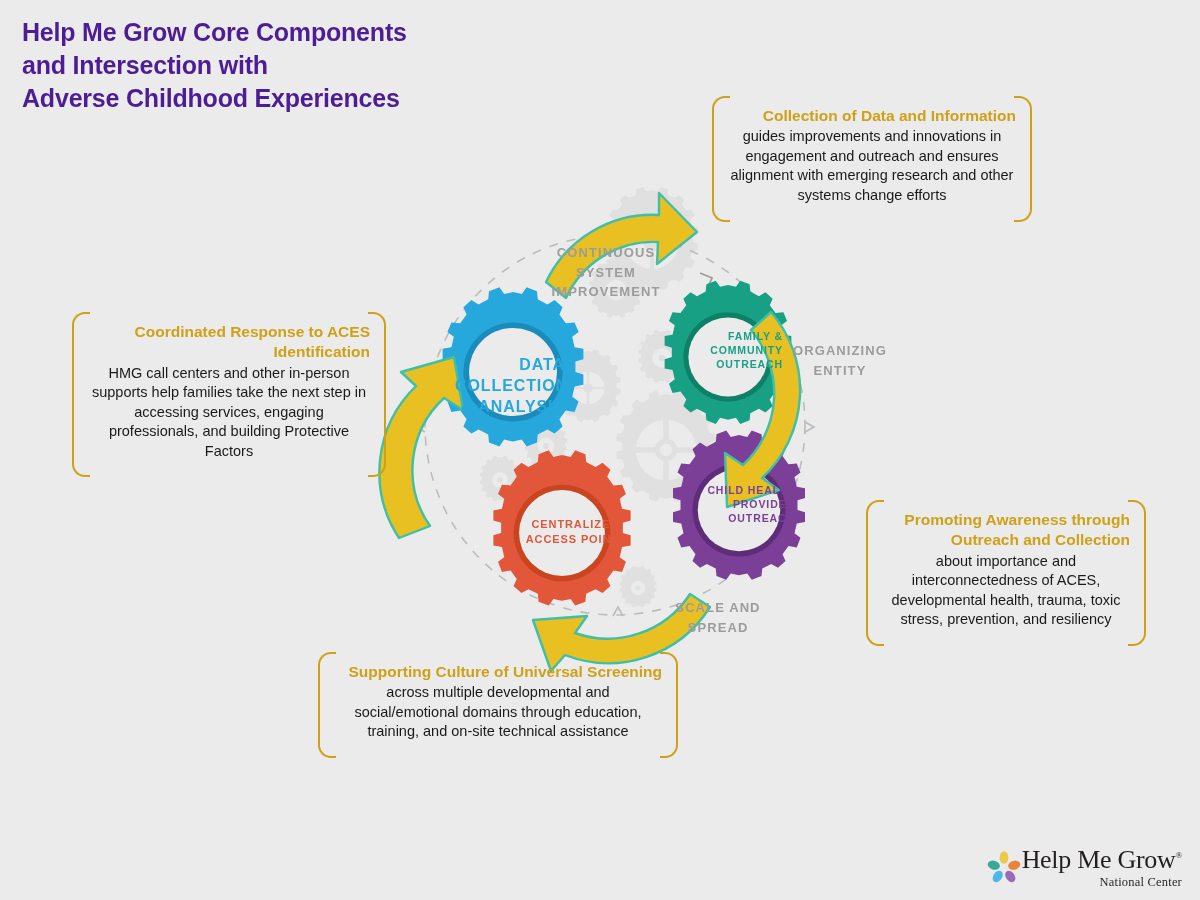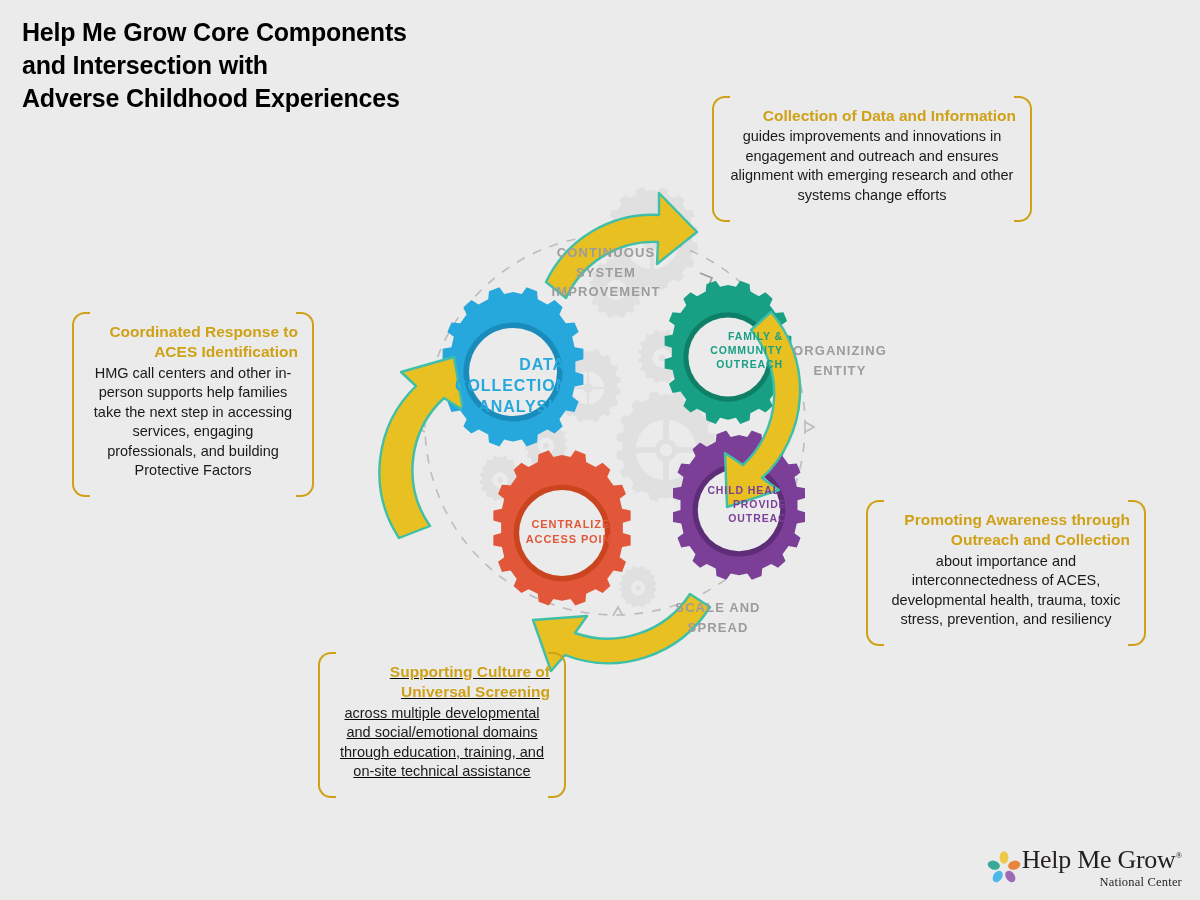--- a/index.html
+++ b/index.html
@@ -18,21 +18,21 @@
   
   #title-block {
     position: absolute;
     left: 22px;
     top: 16px;
     width: 620px;
   }
   #title-block .tline {
     font-size: 25px;
     font-weight: bold;
-    color: #000000;
+    color: #4c1d95;
     line-height: 1.32;
     letter-spacing: -0.2px;
     white-space: pre;
   }
 
   
   #diagram {
     position: absolute;
     left: 370px;
     top: 160px;
@@ -101,23 +101,23 @@
     width: 16px;
     height: 100%;
     border-top: 2.3px solid #cfa117;
     border-bottom: 2.3px solid #cfa117;
     pointer-events: none;
   }
   .bracket.left  { left: 0;  border-left: 2.3px solid #cfa117;  border-radius: 13px 0 0 13px; }
   .bracket.right { right: 0; border-right: 2.3px solid #cfa117; border-radius: 0 13px 13px 0; }
 
   #callout-data      { left: 712px; top: 96px;  width: 320px; }
-  #callout-response  { left: 72px;  top: 312px; width: 242px; }
+  #callout-response  { left: 72px;  top: 312px; width: 314px; }
   #callout-promoting { left: 866px; top: 500px; width: 280px; }
-  #callout-screening { left: 318px; top: 652px; width: 248px; text-decoration: underline; }
+  #callout-screening { left: 318px; top: 652px; width: 360px; }
 
   
   #logo {
     position: absolute;
     right: 18px;
     bottom: 12px;
     display: flex;
     align-items: center;
     gap: 1px;
   }

